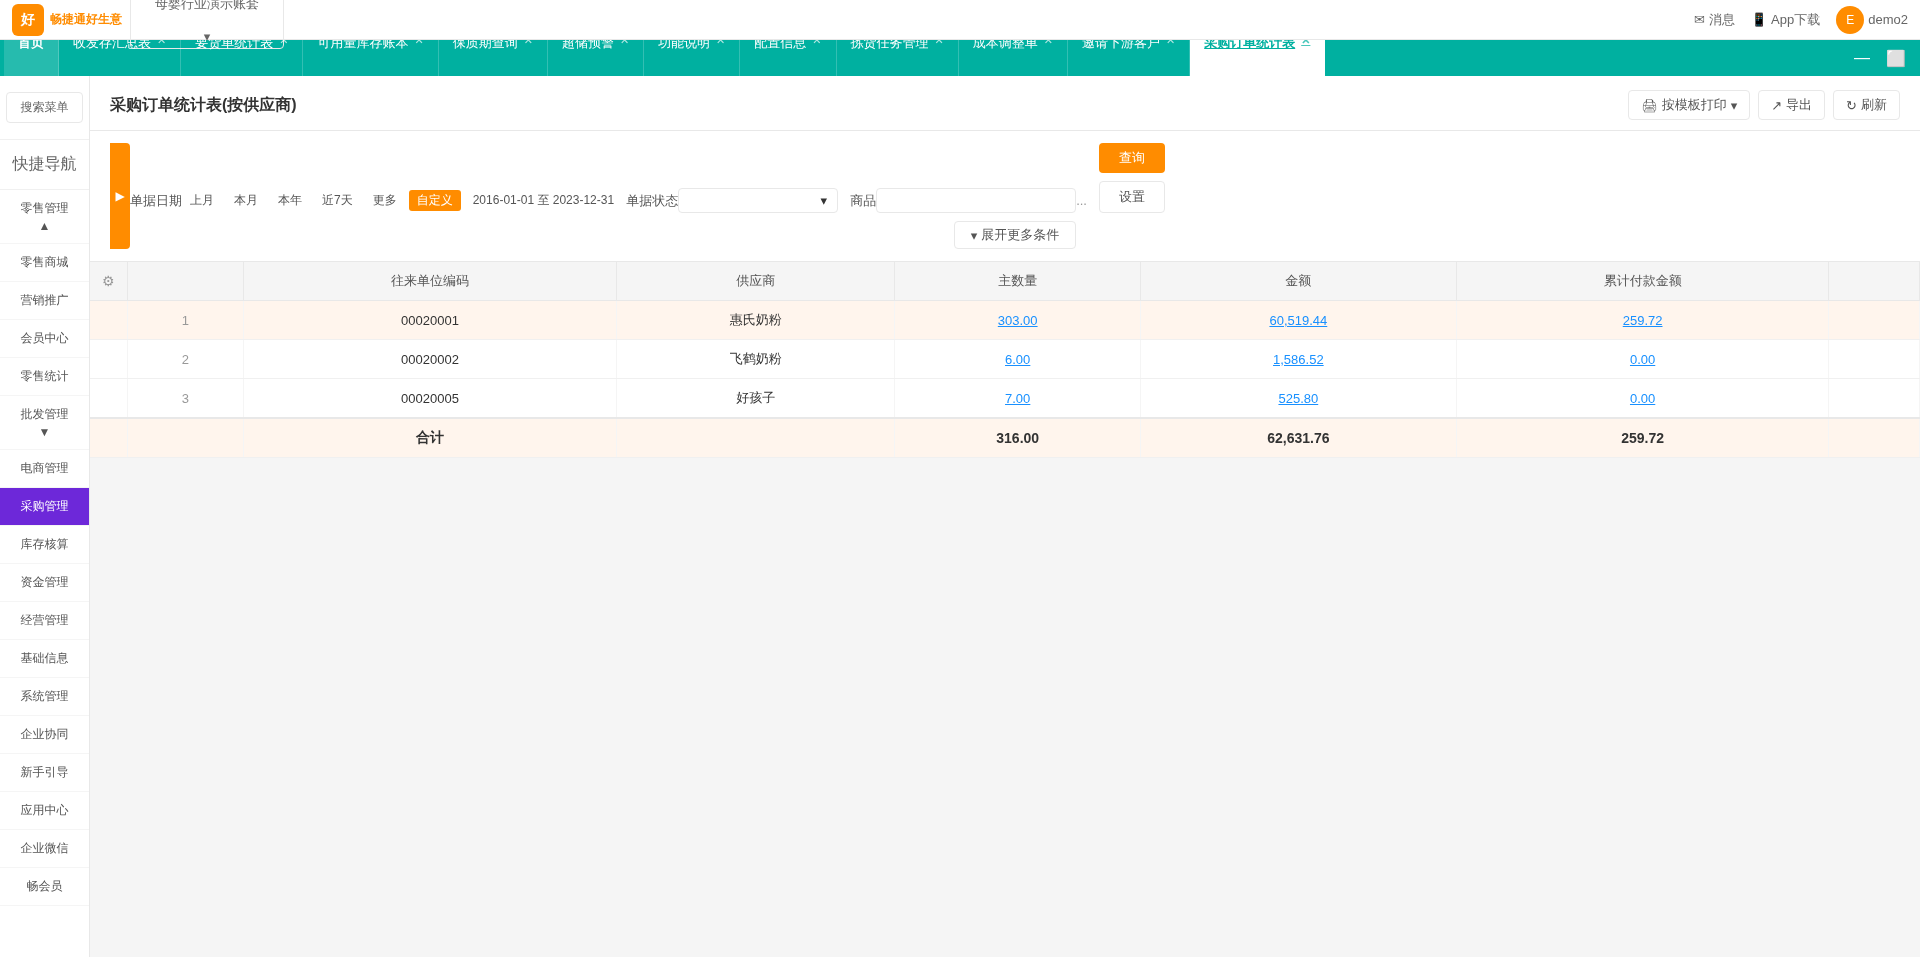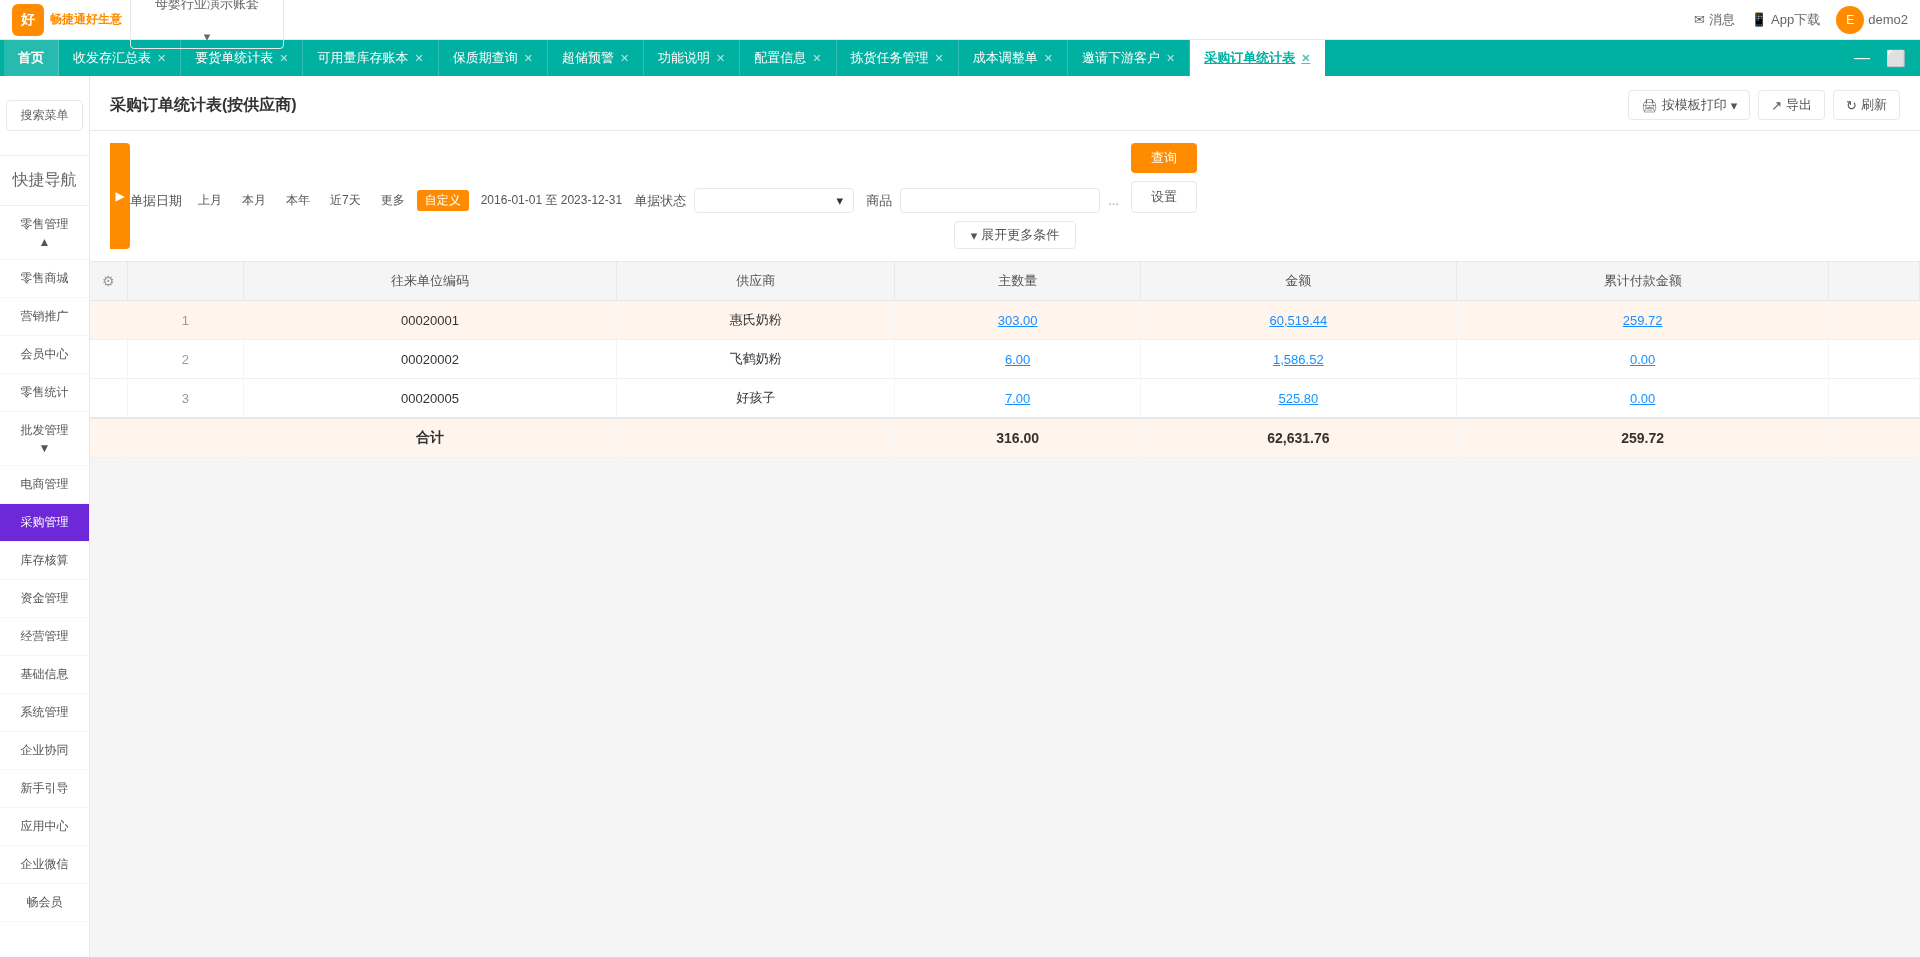--- a/index.html
+++ b/index.html
@@ -11,51 +11,51 @@
     .logo-area { display: flex; align-items: center; gap: 6px; }
     .logo-icon { width: 32px; height: 32px; background: #ff8c00; border-radius: 6px; display: flex; align-items: center; justify-content: center; color: #fff; font-size: 14px; font-weight: bold; }
     .logo-text { color: #ff8c00; font-size: 12px; font-weight: bold; line-height: 1.2; }
     .workspace-selector { display: flex; align-items: center; gap: 16px; color: #666; font-size: 13px; cursor: pointer; padding: 4px 24px; border: 1px solid #e8e8e8; border-radius: 4px; flex-direction: column; }
     .top-bar-right { display: flex; align-items: center; gap: 16px; }
     .top-bar-action { display: flex; align-items: center; gap: 4px; color: #666; font-size: 13px; cursor: pointer; }
     .user-avatar { width: 28px; height: 28px; border-radius: 50%; background: #ff8c00; display: flex; align-items: center; justify-content: center; color: #fff; font-size: 12px; }
 
     
     .nav-tabs { height: 36px; background: #00b0a0; display: flex; align-items: center; padding: 0 0 0 4px; overflow: hidden; }
-    .nav-tab { height: 48px; display: flex; align-items: center; padding: 0 14px; color: #fff; font-size: 13px; cursor: pointer; white-space: nowrap; position: relative; border-right: 1px solid rgba(255,255,255,0.2); }
+    .nav-tab { height: 48px; display: flex; padding: 0 14px; color: #fff; font-size: 13px; cursor: pointer; white-space: nowrap; position: relative; border-right: 1px solid rgba(255,255,255,0.2); }
     .nav-tab.home { background: rgba(255,255,255,0.15); font-weight: bold; }
     .nav-tab.active { background: #fff; color: #00b0a0; font-weight: bold; border-radius: 4px 4px 0 0; text-decoration: underline; }
     .nav-tab .close-x { margin-left: 6px; font-size: 11px; opacity: 0.7; }
     .nav-tab-actions { margin-left: auto; display: flex; align-items: center; gap: 4px; padding-right: 8px; }
     .nav-tab-actions span { color: #fff; font-size: 16px; cursor: pointer; padding: 2px 6px; }
 
     
     .main-layout { display: flex; height: calc(957px - 40px - 36px); }
 
     
     .sidebar { width: 90px; background: #fff; border-right: 1px solid #e8e8e8; display: flex; flex-direction: column; overflow-y: auto; }
-    .sidebar-search { padding: 24px 6px; border-bottom: 1px solid #f0f0f0; }
+    .sidebar-search { padding: 16px 6px; border-bottom: 1px solid #f0f0f0; }
     .sidebar-search-btn { width: 100%; padding: 6px 0; background: #fff; border: 1px solid #e8e8e8; border-radius: 4px; color: #666; font-size: 12px; cursor: pointer; text-align: center; }
     .sidebar-nav-btn { padding: 8px 6px; border-bottom: 1px solid #f0f0f0; text-align: center; }
     .sidebar-nav-btn-el { width: 100%; padding: 6px 0; background: #fff; border: none; color: #666; font-size: 16px; cursor: pointer; }
     .sidebar-item { padding: 10px 6px; text-align: center; cursor: pointer; color: #555; font-size: 12px; border-bottom: 1px solid #f5f5f5; display: flex; flex-direction: column; align-items: center; gap: 2px; }
     .sidebar-item.active { background: #6d28d9; color: #fff; }
 
     
     .content-area { flex: 1; overflow: auto; background: #f5f5f5; }
     .page-header { background: #fff; padding: 14px 20px 10px; border-bottom: 1px solid #e8e8e8; display: flex; align-items: center; justify-content: space-between; }
     .page-title { font-size: 16px; font-weight: bold; color: #333; }
     .header-actions { display: flex; align-items: center; gap: 8px; }
     .btn-print { display: flex; align-items: center; gap: 4px; padding: 5px 12px; border: 1px solid #e8e8e8; background: #fff; border-radius: 4px; color: #555; font-size: 13px; cursor: pointer; }
     .btn-export { display: flex; align-items: center; gap: 4px; padding: 5px 12px; border: 1px solid #e8e8e8; background: #fff; border-radius: 4px; color: #555; font-size: 13px; cursor: pointer; }
     .btn-refresh { display: flex; align-items: center; gap: 4px; padding: 5px 12px; border: 1px solid #e8e8e8; background: #fff; border-radius: 4px; color: #555; font-size: 13px; cursor: pointer; }
 
     
     .filter-area { background: #fff; padding: 12px 20px; border-bottom: 1px solid #e8e8e8; }
-    .filter-group { display: flex; align-items: center; gap: 8px; margin-top: 45px; }
+    .filter-group { display: flex; align-items: center; gap: 0; margin-top: 45px; }
     .filter-label { color: #555; font-size: 13px; white-space: nowrap; }
     .date-shortcuts { display: flex; align-items: center; gap: 4px; }
     .date-shortcut { padding: 2px 8px; font-size: 12px; color: #555; cursor: pointer; border-radius: 3px; }
     .date-custom { padding: 2px 8px; font-size: 12px; background: #ff8c00; color: #fff; border-radius: 3px; cursor: pointer; }
     .date-range { color: #555; font-size: 12px; }
     .filter-select { display: flex; align-items: center; gap: 4px; border: 1px solid #e8e8e8; border-radius: 4px; padding: 4px 10px; min-width: 160px; cursor: pointer; background: #fff; }
     .filter-select-text { flex: 1; color: #999; font-size: 13px; }
     .filter-input { border: 1px solid #e8e8e8; border-radius: 4px; padding: 4px 10px; min-width: 200px; color: #999; font-size: 13px; }
     .expand-row { display: flex; justify-content: center; margin-top: 8px; }
     .expand-btn { display: flex; align-items: center; gap: 4px; color: #555; font-size: 13px; cursor: pointer; padding: 4px 16px; border: 1px solid #e8e8e8; border-radius: 4px; background: #fff; }

